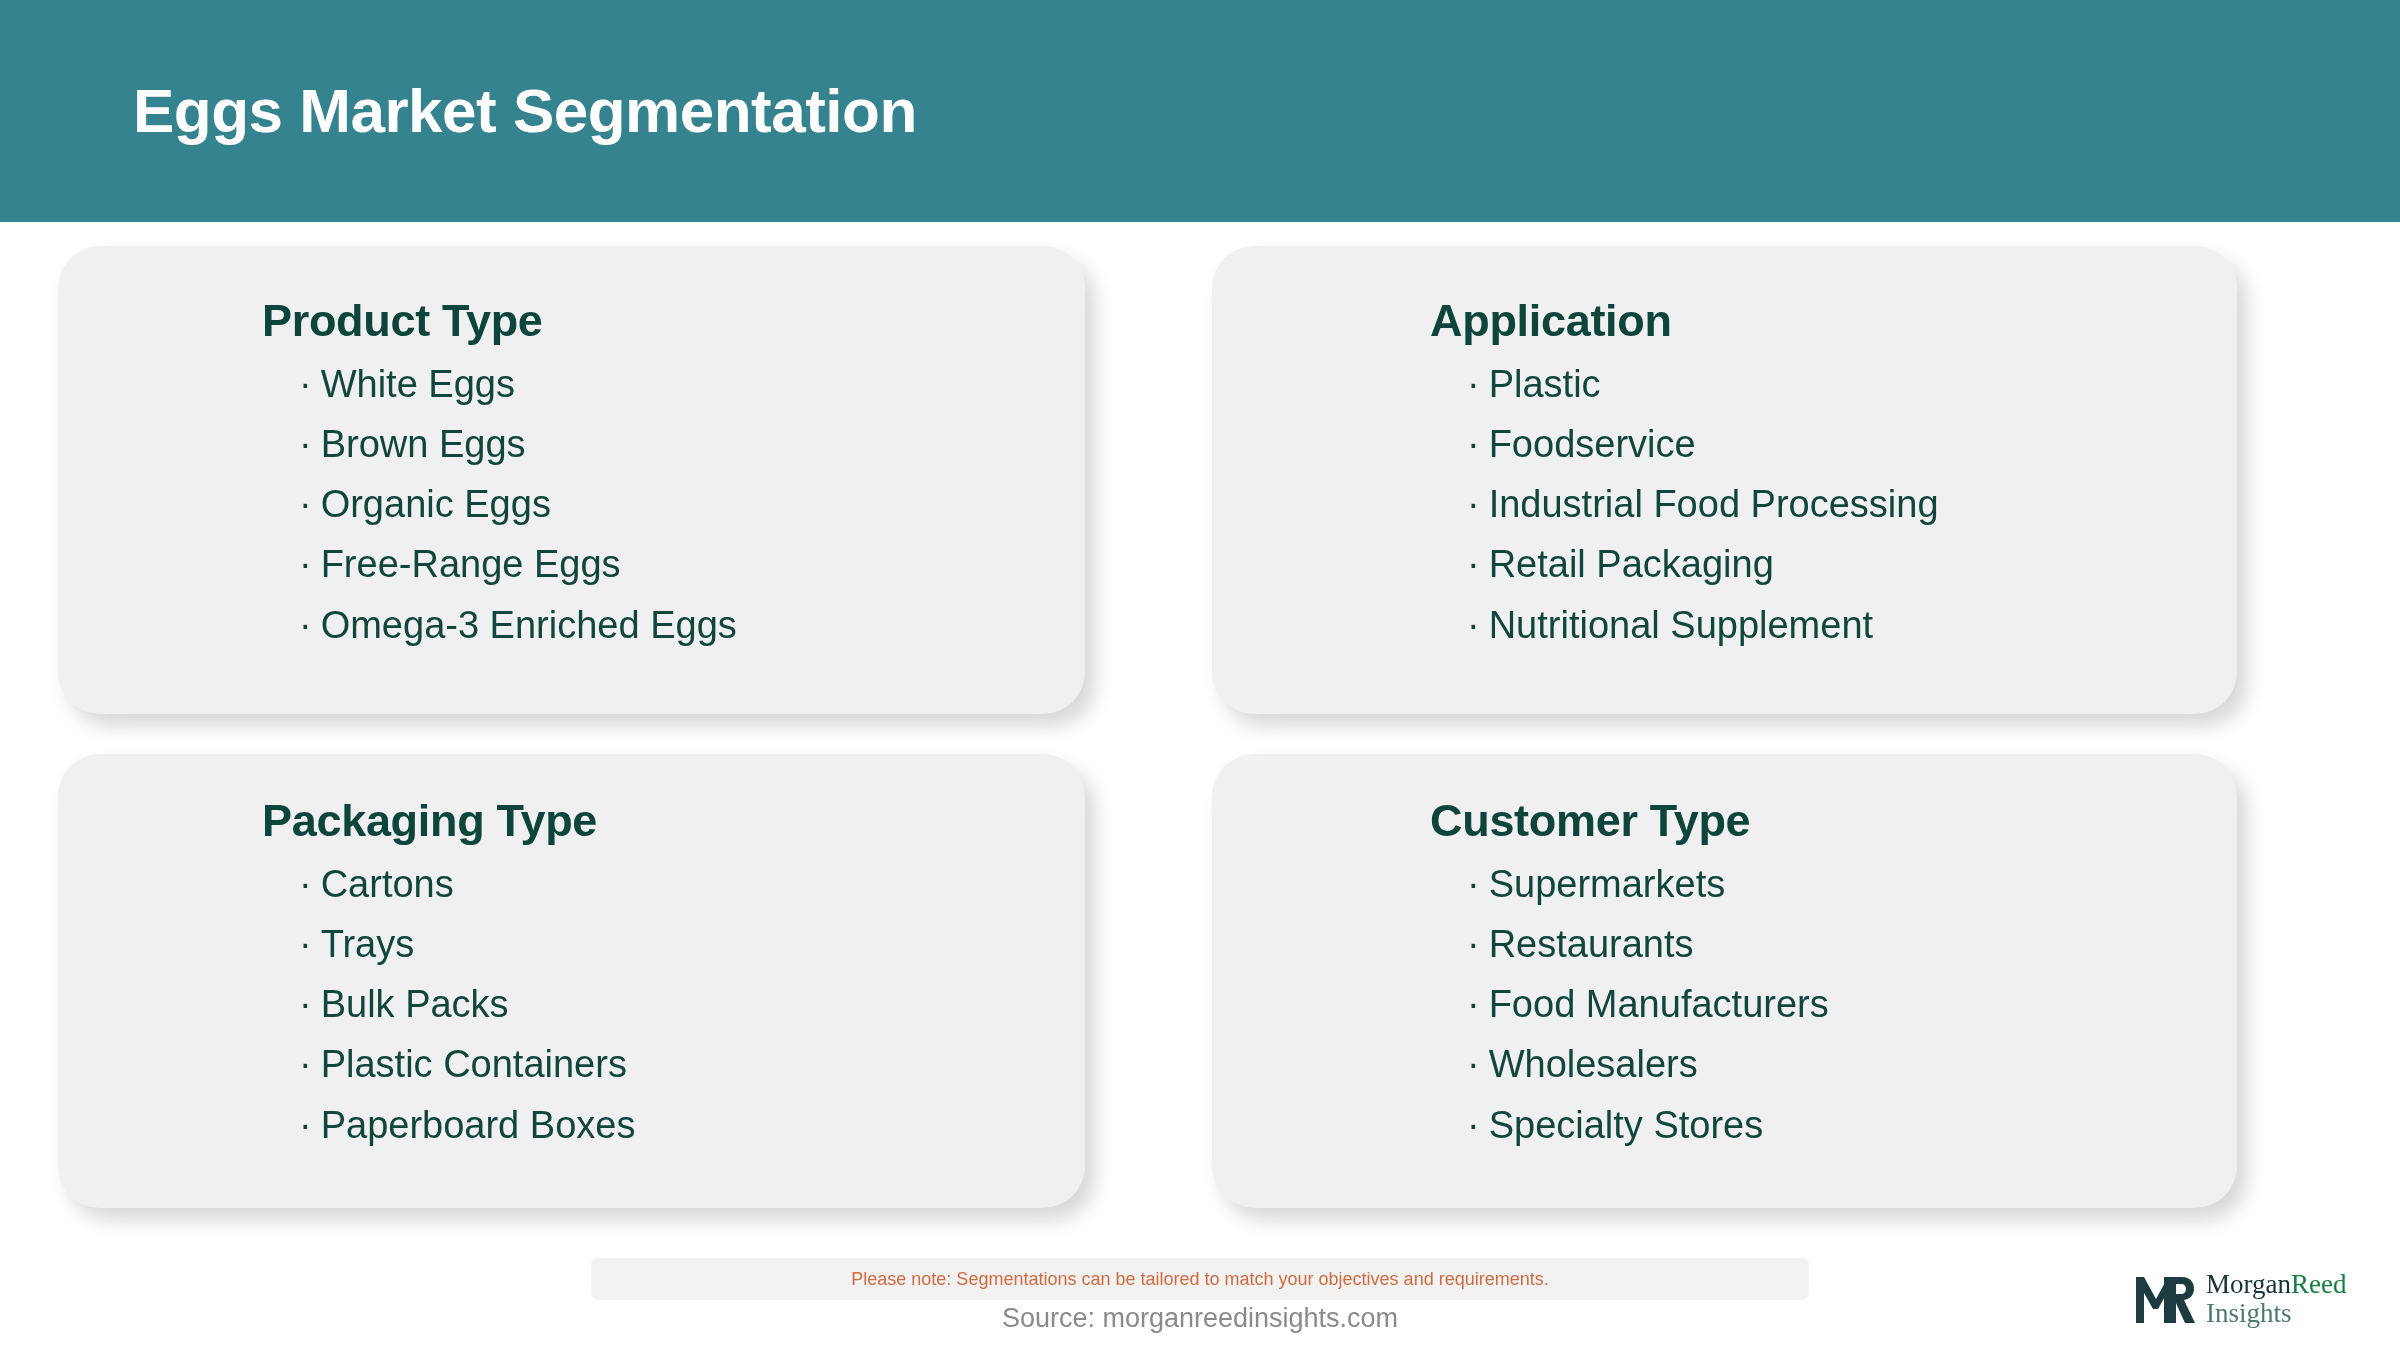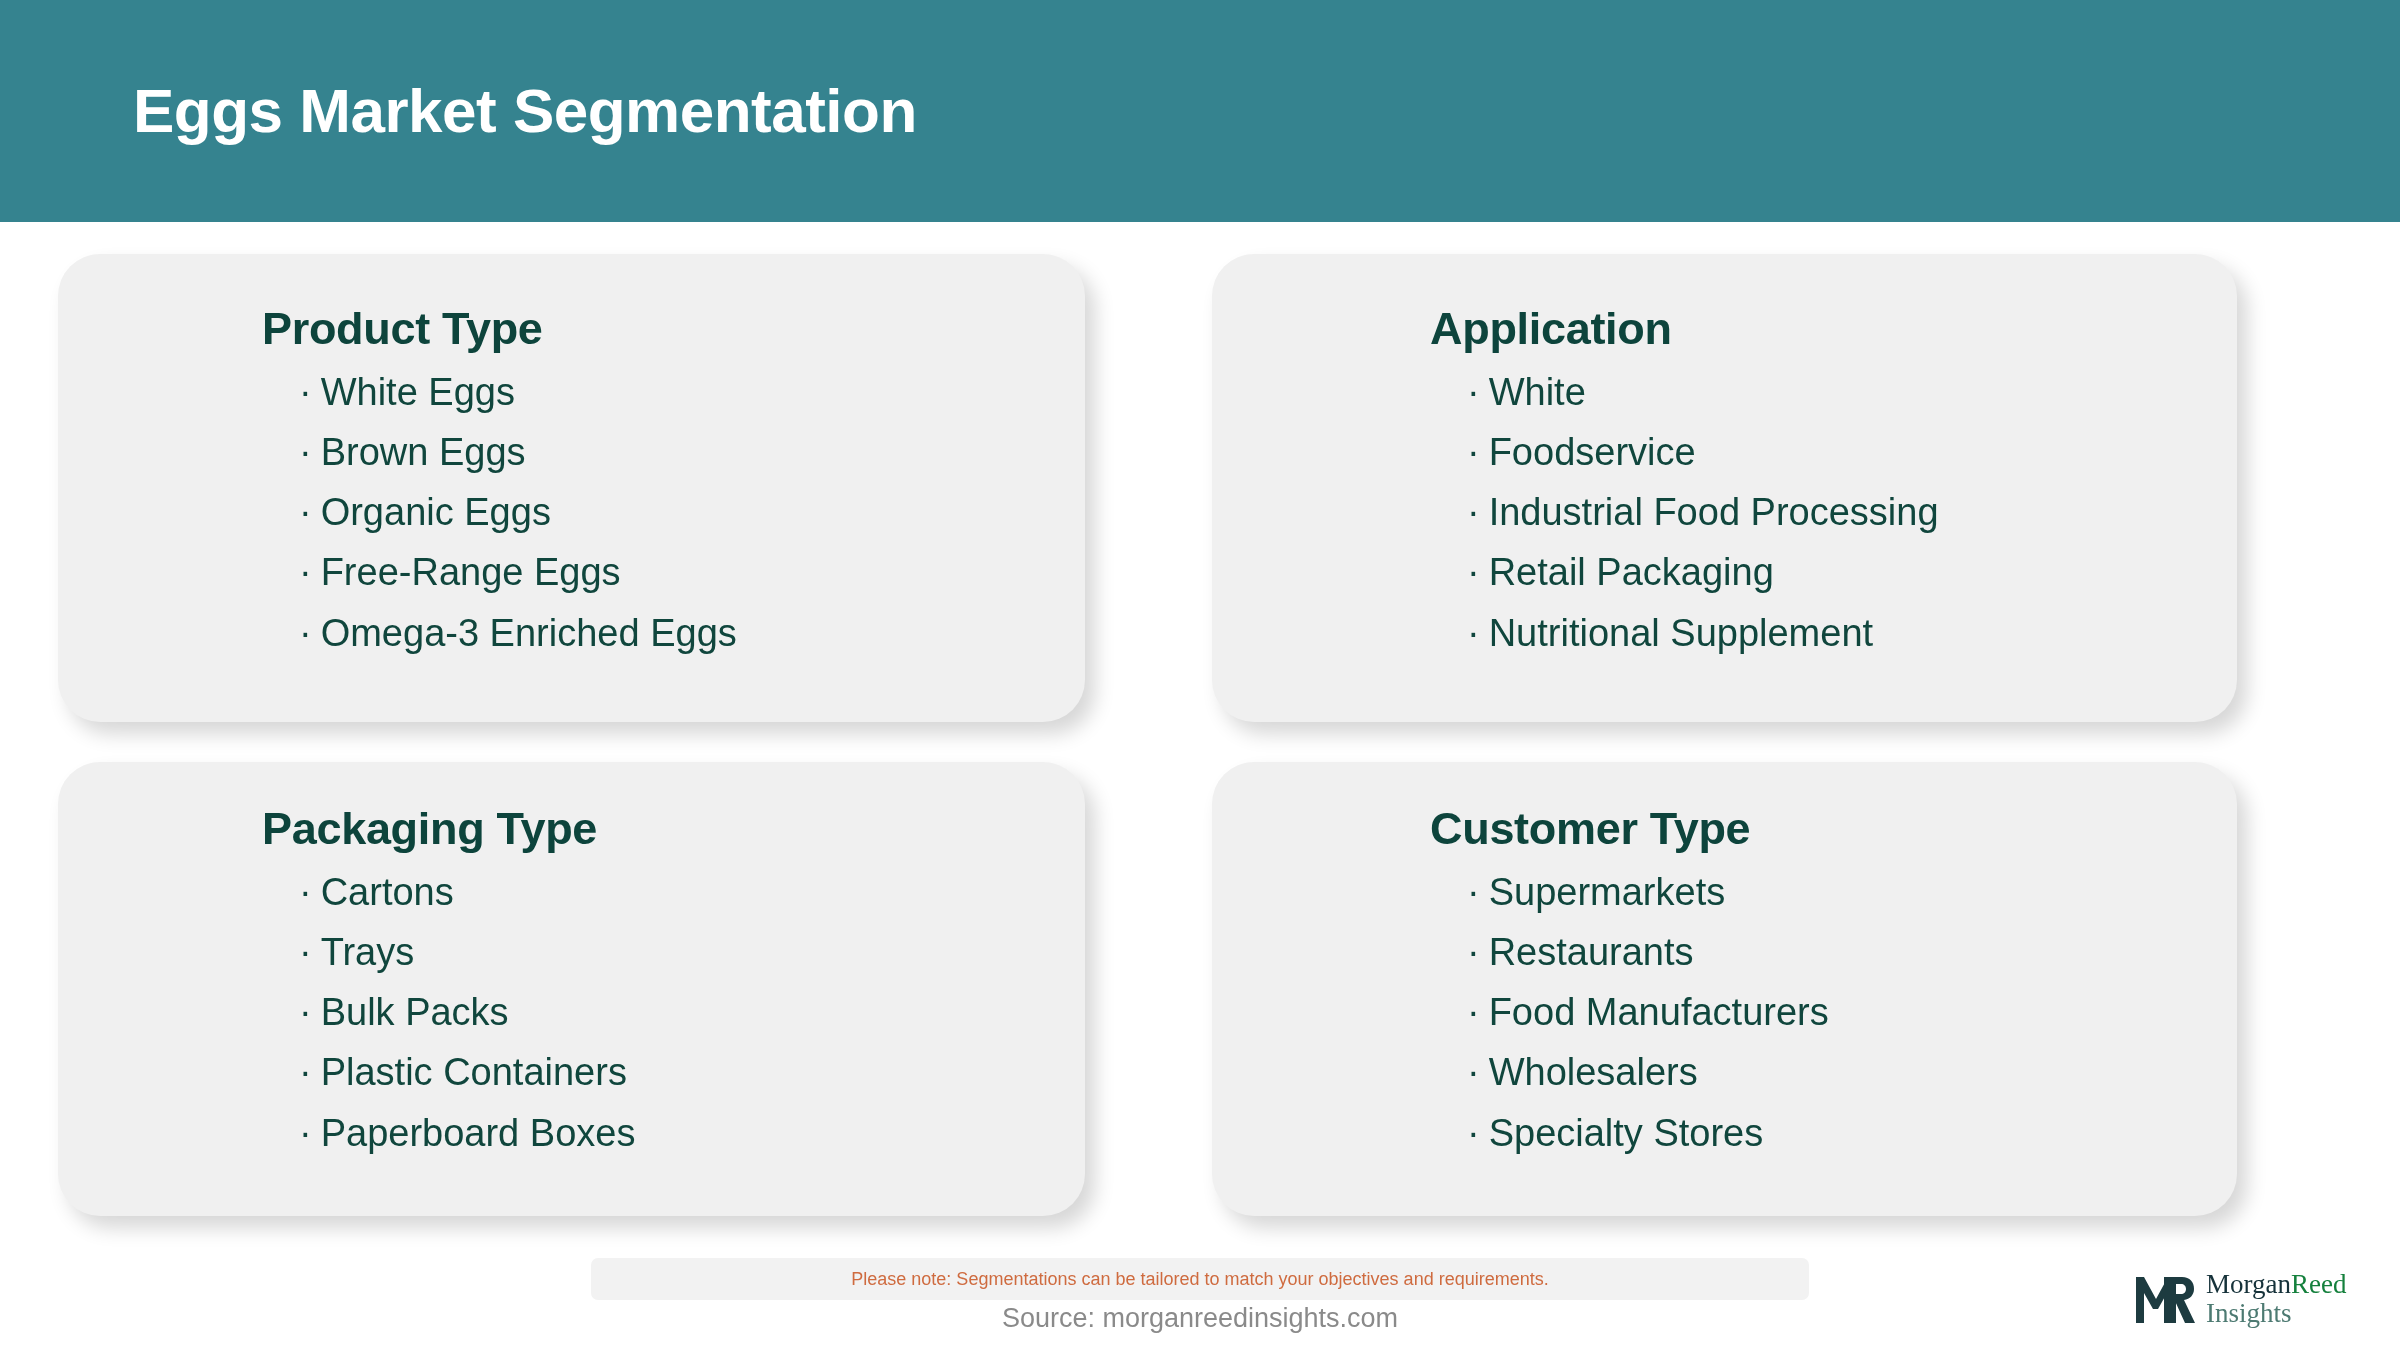--- a/index.html
+++ b/index.html
@@ -21,21 +21,21 @@
   .header-title {
     margin-left:133px;
     color:#ffffff;
     font-size:62px;
     font-weight:700;
     letter-spacing:-0.5px;
     line-height:1;
   }
 
   
-  .grid { position:absolute; left:0; top:176px; width:2138px; height:1060px; }
+  .grid { position:absolute; left:0; top:168px; width:2138px; height:1060px; }
 
   .card {
     position:absolute;
     background:#f0f0f0;
     border-radius:42px;
     box-shadow:10px 12px 20px rgba(0,0,0,0.16);
     padding:0;
   }
   .card-inner { position:absolute; }
 
@@ -137,21 +137,21 @@
           <li><span class="bullet">·</span><span>Free-Range Eggs</span></li>
           <li><span class="bullet">·</span><span>Omega-3 Enriched Eggs</span></li>
         </ul>
       </div>
     </div>
 
     <div class="card card-2">
       <div class="card-inner">
         <div class="card-heading">Application</div>
         <ul class="card-list">
-          <li><span class="bullet">·</span><span>White</span></li>
+          <li><span class="bullet">·</span><span>Plastic</span></li>
           <li><span class="bullet">·</span><span>Foodservice</span></li>
           <li><span class="bullet">·</span><span>Industrial Food Processing</span></li>
           <li><span class="bullet">·</span><span>Retail Packaging</span></li>
           <li><span class="bullet">·</span><span>Nutritional Supplement</span></li>
         </ul>
       </div>
     </div>
 
     <div class="card card-3">
       <div class="card-inner">

